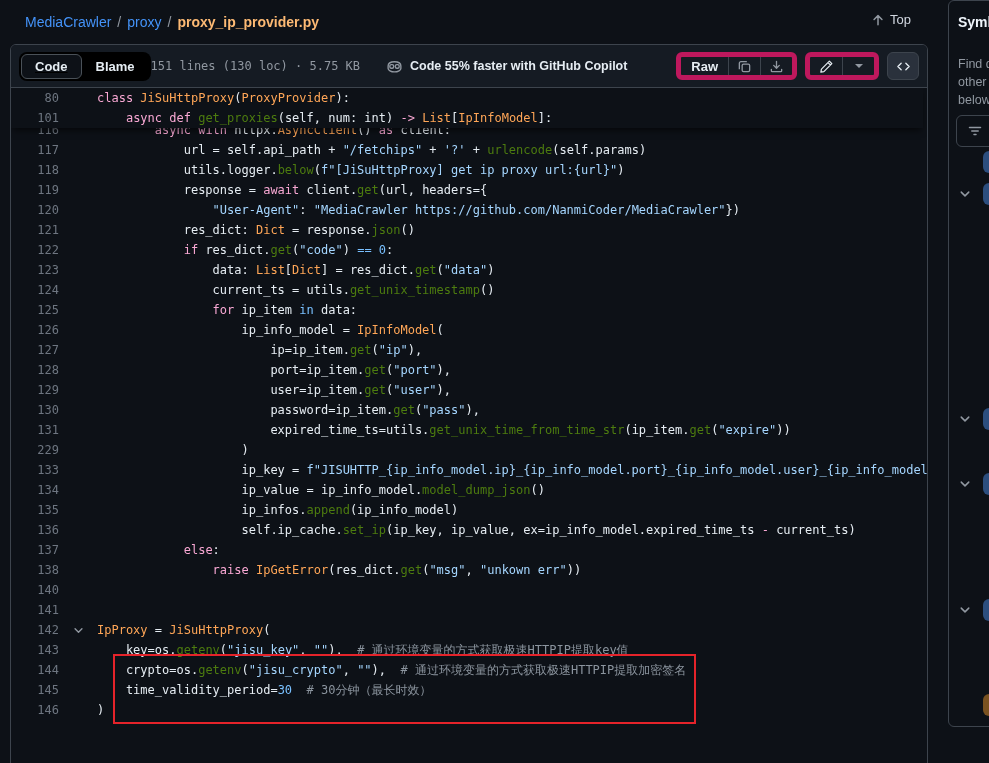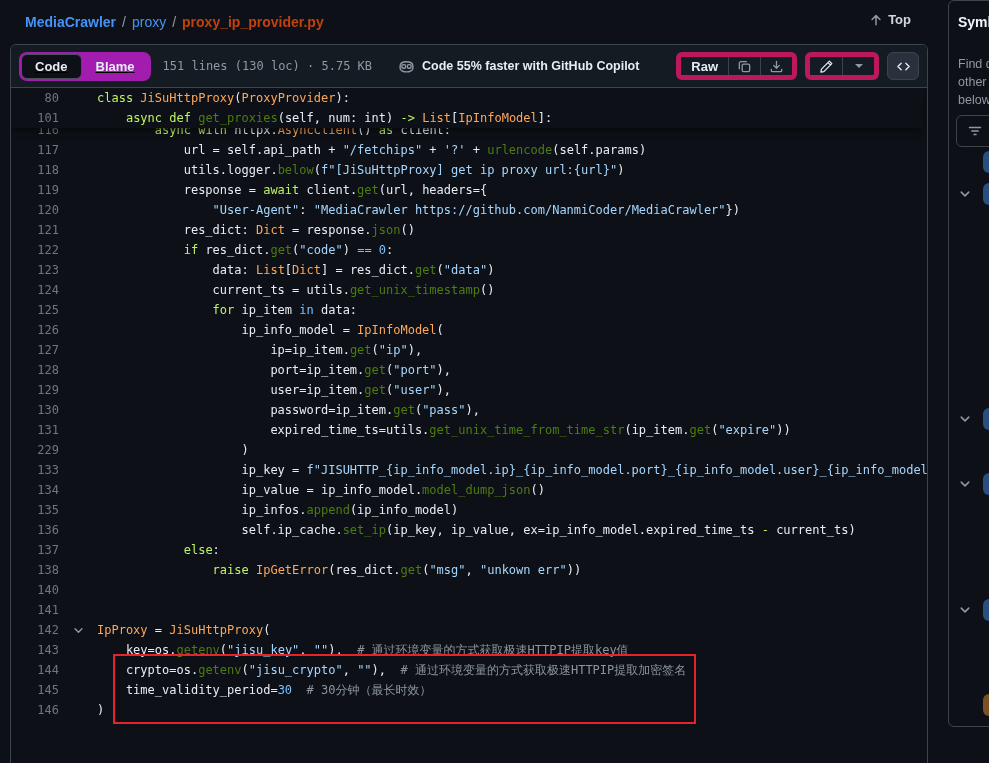--- a/index.html
+++ b/index.html
@@ -1,53 +1,53 @@
 <!DOCTYPE html>
 <html><head>
 <meta charset="utf-8">
 <style>
   * { margin:0; padding:0; box-sizing:border-box; }
   html,body { width:989px; height:763px; overflow:hidden; background:#0d1117; font-family:"Liberation Sans", sans-serif; }
   .page { position:relative; width:989px; height:763px; }
 
   
   .breadcrumb { position:absolute; left:25px; top:0; height:44px; display:flex; align-items:center; font-size:14px; gap:6px; white-space:nowrap; }
-  .bc-repo { color:#4493f8; font-weight:700; text-decoration:none; }
+  .bc-repo { color:#4493f8; font-weight:400; text-decoration:none; }
   .bc-sep { color:#9198a1; }
   .bc-folder { color:#4493f8; text-decoration:none; }
-  .bc-file { color:#c2410c; font-weight:600; }
-
-  .top-link { position:absolute; top:12px; right:78px; display:flex; align-items:center; gap:5px; color:#d1d7e0; font-size:13px; font-weight:700; text-decoration:none; cursor:pointer; }
+  .bc-file { color:#fdba74; font-weight:600; }
+
+  .top-link { position:absolute; top:12px; right:78px; display:flex; align-items:center; gap:5px; color:#d1d7e0; font-size:13px; font-weight:400; text-decoration:none; cursor:pointer; }
 
   
   .filebox { position:absolute; left:10px; top:44px; width:918px; height:725px; border:1px solid #3d444d; border-radius:6px 6px 0 0; overflow:hidden; background:#0d1117; }
   .toolbar { height:43px; background:#151b23; border-bottom:1px solid #3d444d; display:flex; align-items:center; padding:0 8px; }
-  .seg { background:#a21caf; border-radius:8px; padding:2px; display:flex; align-items:center;text-decoration:underline; }
+  .seg { background:#000000; border-radius:8px; padding:2px; display:flex; align-items:center;text-decoration:underline; }
   .seg-btn { font-family:inherit; font-size:13px; font-weight:600; color:#e6edf3; background:transparent; border:1px solid transparent; border-radius:6px; padding:4px 13px; cursor:pointer; }
   .seg-btn.active { background:#0d1117; border-color:#4a5158; }
-  .meta { margin-left:12px; color:#9198a1; font-size:12px; font-family:"DejaVu Sans Mono", monospace; }
+  .meta { margin-left:0; color:#9198a1; font-size:12px; font-family:"DejaVu Sans Mono", monospace; }
   .copilot { margin-left:26px; display:flex; align-items:center; gap:7px; color:#e6edf3; font-size:12.5px; font-weight:700; }
   .tb-right { margin-left:auto; display:flex; align-items:center; gap:8px; }
   .btn-group { display:flex; align-items:stretch; border:5px solid #be185d; border-radius:6px; height:28px; overflow:hidden; }
   .btn-group > * { display:flex; align-items:center; justify-content:center; background:transparent; border:none; border-left:1px solid #3d444d; color:#e6edf3; cursor:pointer; }
   .btn-group > *:first-child { border-left:none; }
   .raw-btn { font-family:inherit; font-size:13px; font-weight:600; padding:0 10px; }
   .ico-btn { width:32px; }
   .single-btn { width:32px; height:28px; display:flex; align-items:center; justify-content:center; background:#2a313c; border:1px solid #3d444d; border-radius:6px; cursor:pointer; }
   svg.ic { display:block; }
 
   
   .code-area { position:relative; height:675px; overflow:hidden; background:#0d1117; }
   .lines { position:absolute; inset:0; padding-top:32px; z-index:1; }
   .sticky { position:absolute; top:0; left:0; right:4px; z-index:3; background:#0d1117; box-shadow:0 4px 7px -2px rgba(0,0,0,0.65); }
   .cl { display:flex; height:20px; line-height:20px; font-family:"DejaVu Sans Mono", monospace; font-size:12px; white-space:pre; }
   .ln { width:48px; flex:none; text-align:right; color:#6e7681; cursor:pointer; }
   .fold { width:38px; flex:none; display:flex; align-items:center; justify-content:center; color:#9198a1; }
   .lc { flex:1; overflow:hidden; color:#e6edf3; }
-  .tk-k{color:#bef264} .tk-e{color:#ffa657} .tk-f{color:#4d7c0f} .tk-s{color:#a5d6ff} .tk-n{color:#79c0ff} .tk-c{color:#8b949e} .tk-p{color:#e6edf3}
+  .tk-k{color:#f9a8d4} .tk-e{color:#ffa657} .tk-f{color:#4d7c0f} .tk-s{color:#a5d6ff} .tk-n{color:#79c0ff} .tk-c{color:#8b949e} .tk-p{color:#e6edf3}
   .redbox { position:absolute; left:102px; top:566px; width:583px; height:70px; border:2px solid #e5232a; z-index:4; pointer-events:none; }
 
   
   .symbols { position:absolute; left:948px; top:0px; width:300px; height:727px; border:1px solid #3d444d; border-radius:6px; background:#0d1117; }
   .sym-title { position:absolute; left:9px; top:13px; color:#f0f6fc; font-size:14px; font-weight:700; }
   .sym-desc { position:absolute; left:9px; top:54px; width:272px; color:#9198a1; font-size:12.5px; line-height:18px; }
   .sym-filter { position:absolute; left:7px; top:114px; width:280px; height:32px; border:1px solid #3d444d; border-radius:6px; display:flex; align-items:center; padding-left:10px; background:transparent; }
   .sym-row { position:absolute; left:8px; display:flex; align-items:center; height:24px; }
   .sym-chev { width:16px; display:flex; align-items:center; justify-content:center; color:#9198a1; }
   .sym-chip { margin-left:10px; width:40px; height:22px; border-radius:6px; }

